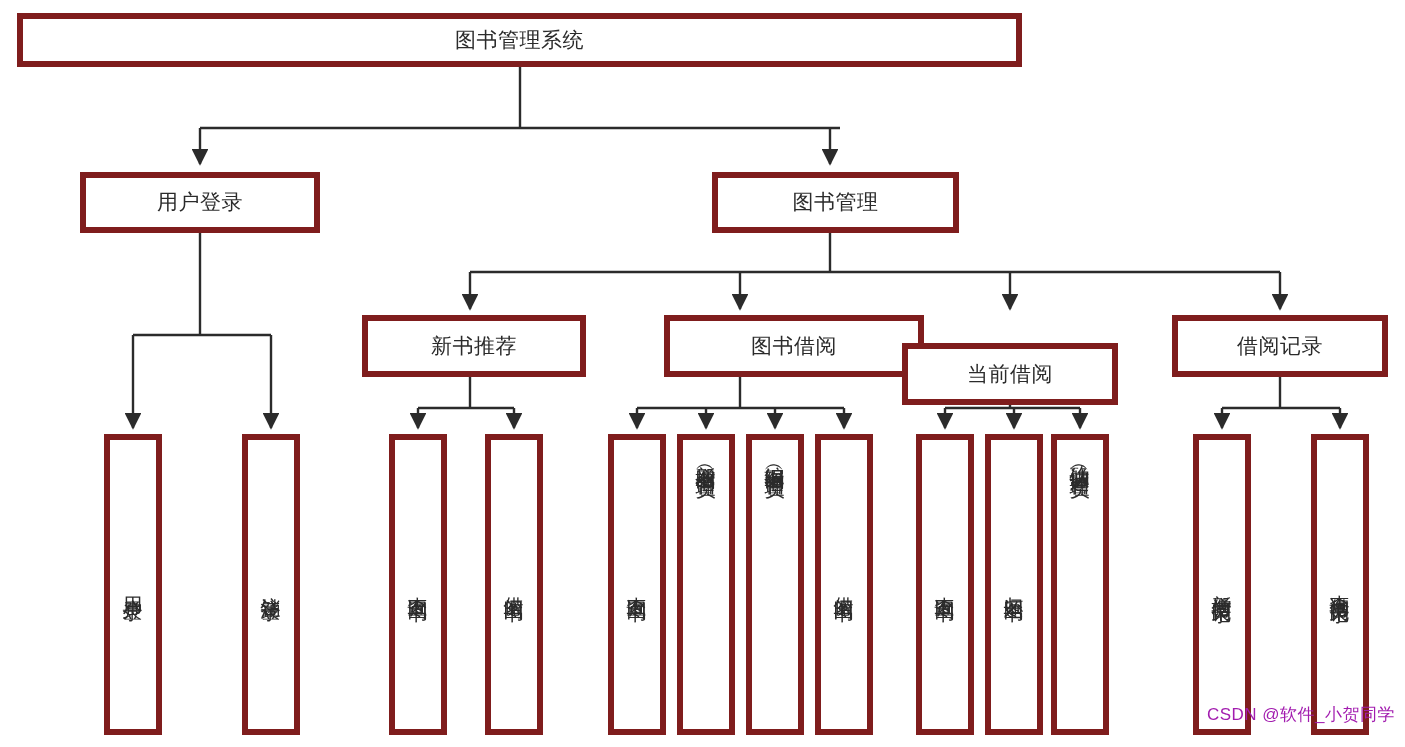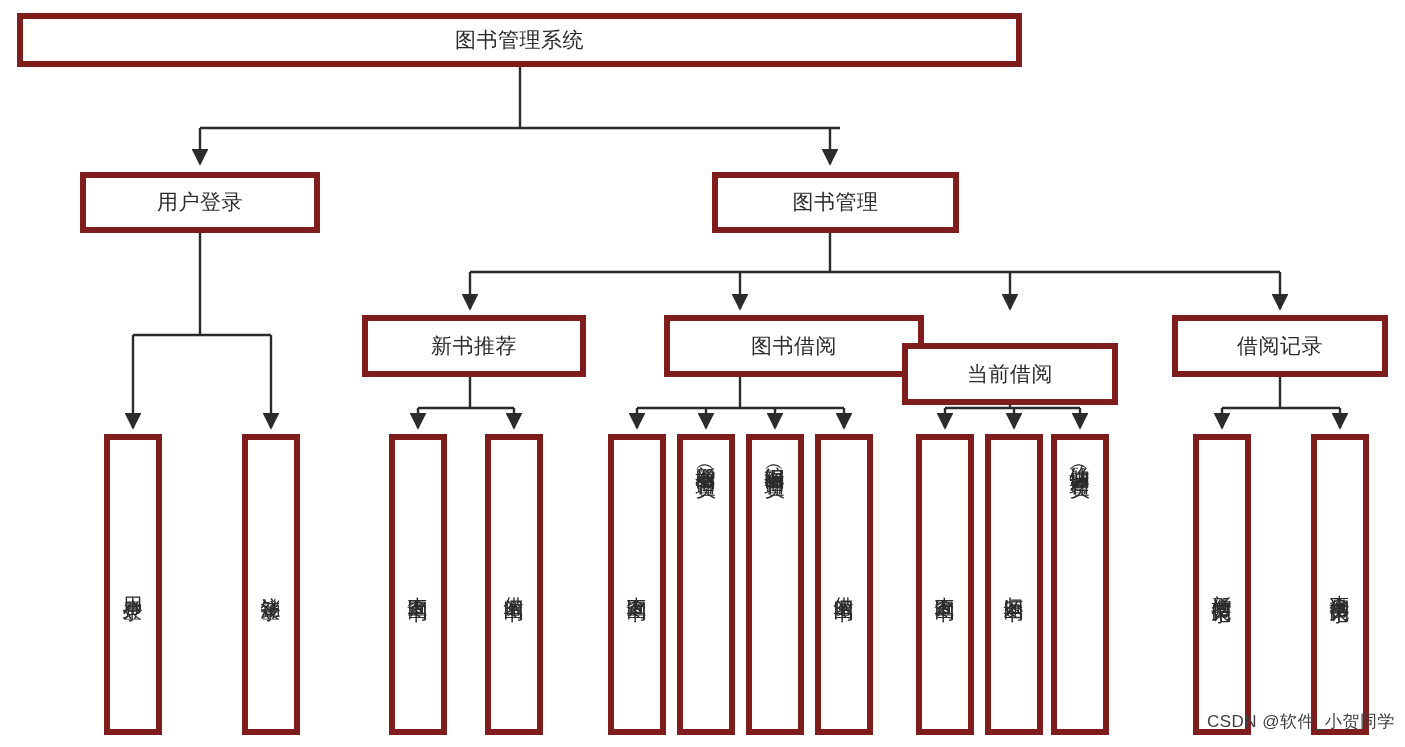--- a/index.html
+++ b/index.html
@@ -58,23 +58,23 @@
     justify-content: center;
     padding-top: 10px;
   }
   .leaf-box.centered {
     align-items: center;
     padding-top: 0;
   }
   .watermark {
     position: absolute;
     right: 10px;
-    bottom: 14px;
+    bottom: 21px;
     font-size: 17px;
-    color: #404040;
+    color: #a21caf;
     letter-spacing: 0.5px;
     user-select: none;
     white-space: nowrap;
   }
 </style>
 </head>
 <body>
 
 <div id="diagram-root">
 

